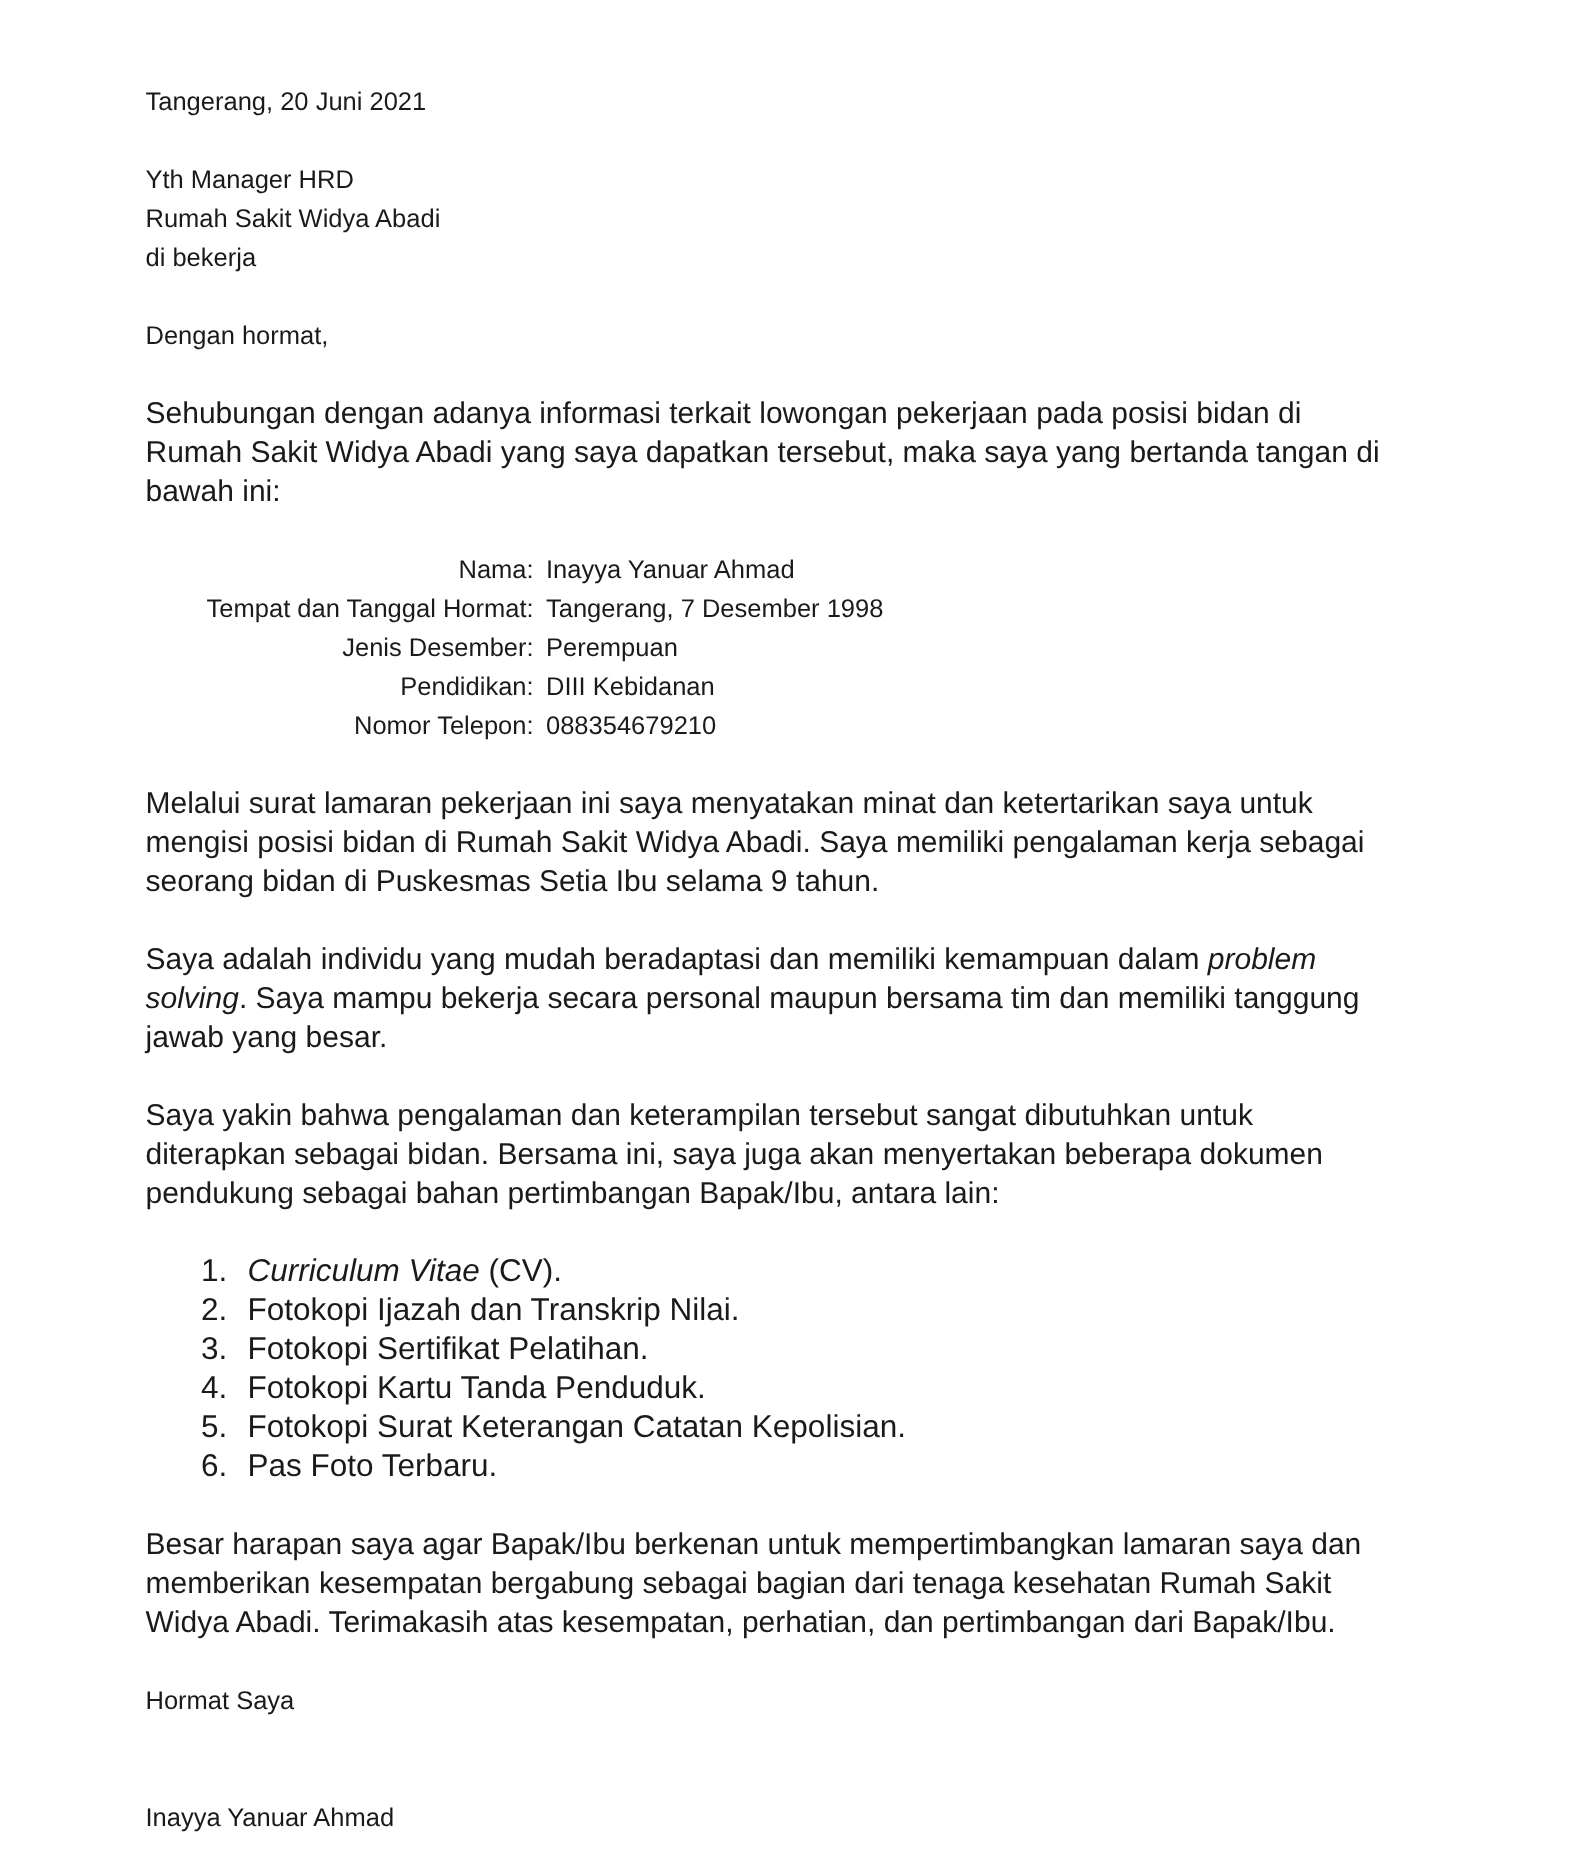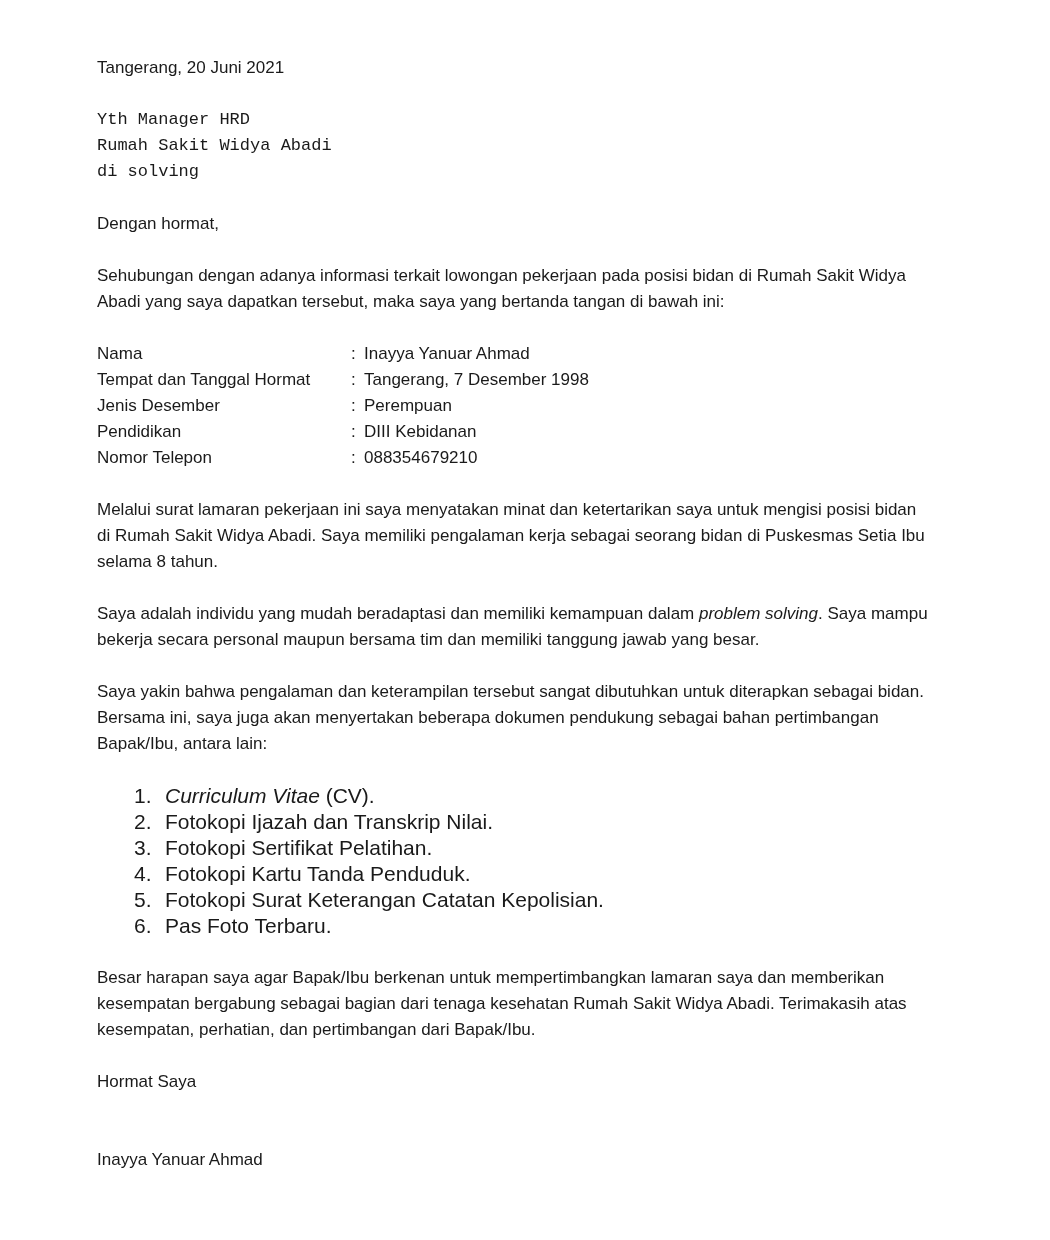--- a/index.html
+++ b/index.html
@@ -29,47 +29,47 @@
     line-height: 26px;
   }
 
   
   .line {
     font-size: 17px;
     line-height: 26px;
     white-space: pre-wrap;
   }
   .para {
-    font-size: 17px;
+    font-size: 20px;
     line-height: 26px;
     margin: 0;
     text-align: left;
   }
   .gap-sm { height: 26px; }
   .gap-md { height: 26px; }
 
   
-  .block { margin: 0; font-family: Liberation Mono, monospace; }
+  .block { margin: 0; }
 
   
   .fields {
     border-collapse: collapse;
     border-spacing: 0;
     margin: 0;
     font-size: 17px;
     line-height: 26px;
   }
   .fields td {
     padding: 0;
     vertical-align: top;
     font-size: 17px;
     line-height: 26px;
     white-space: nowrap;
   }
-  .fields td.label { width: 254px; padding-right: 0; }
+  .fields td.label { width: 254px; padding-right: 0; text-align: right; }
   .fields td.sep   { width: 13px; }
   .fields td.value { }
 
   
   ol.docs {
     margin: 0;
     padding: 0;
     list-style: none;
     counter-reset: docitem;
   }
@@ -98,21 +98,21 @@
 <div class="page">
   <div class="doc">
 
     <div class="line">Tangerang, 20 Juni 2021</div>
 
     <div class="gap-sm"></div>
 
     <div class="block">
       <div class="line">Yth Manager HRD</div>
       <div class="line">Rumah Sakit Widya Abadi</div>
-      <div class="line">di solving</div>
+      <div class="line">di bekerja</div>
     </div>
 
     <div class="gap-sm"></div>
 
     <div class="line">Dengan hormat,</div>
 
     <div class="gap-sm"></div>
 
     <p class="para">Sehubungan dengan adanya informasi terkait lowongan pekerjaan pada posisi bidan di Rumah Sakit Widya Abadi yang saya dapatkan tersebut, maka saya yang bertanda tangan di bawah ini:</p>
 
@@ -143,21 +143,21 @@
         <tr>
           <td class="label">Nomor Telepon</td>
           <td class="sep">:</td>
           <td class="value">088354679210</td>
         </tr>
       </tbody>
     </table>
 
     <div class="gap-md"></div>
 
-    <p class="para">Melalui surat lamaran pekerjaan ini saya menyatakan minat dan ketertarikan saya untuk mengisi posisi bidan di Rumah Sakit Widya Abadi. Saya memiliki pengalaman kerja sebagai seorang bidan di Puskesmas Setia Ibu selama 8 tahun.</p>
+    <p class="para">Melalui surat lamaran pekerjaan ini saya menyatakan minat dan ketertarikan saya untuk mengisi posisi bidan di Rumah Sakit Widya Abadi. Saya memiliki pengalaman kerja sebagai seorang bidan di Puskesmas Setia Ibu selama 9 tahun.</p>
 
     <div class="gap-md"></div>
 
     <p class="para"><span>Saya adalah individu yang mudah beradaptasi dan memiliki kemampuan dalam </span><em>problem solving</em><span>. Saya mampu bekerja secara personal maupun bersama tim dan memiliki tanggung jawab yang besar.</span></p>
 
     <div class="gap-md"></div>
 
     <p class="para">Saya yakin bahwa pengalaman dan keterampilan tersebut sangat dibutuhkan untuk diterapkan sebagai bidan. Bersama ini, saya juga akan menyertakan beberapa dokumen pendukung sebagai bahan pertimbangan Bapak/Ibu, antara lain:</p>
 
     <div class="gap-md"></div>

